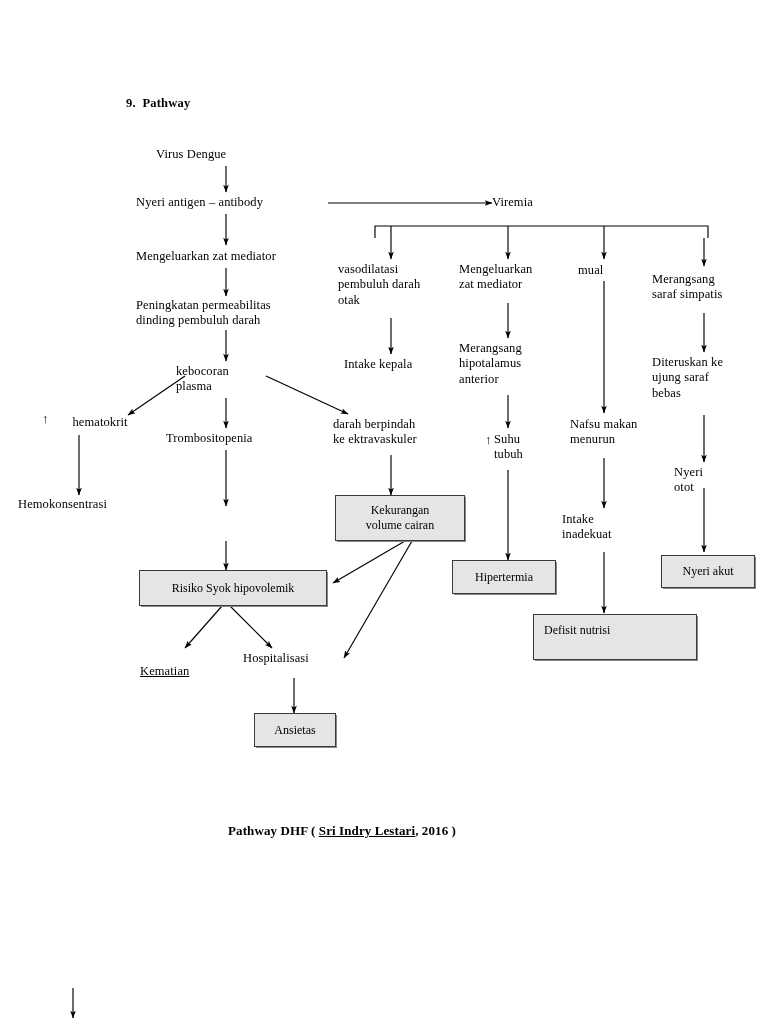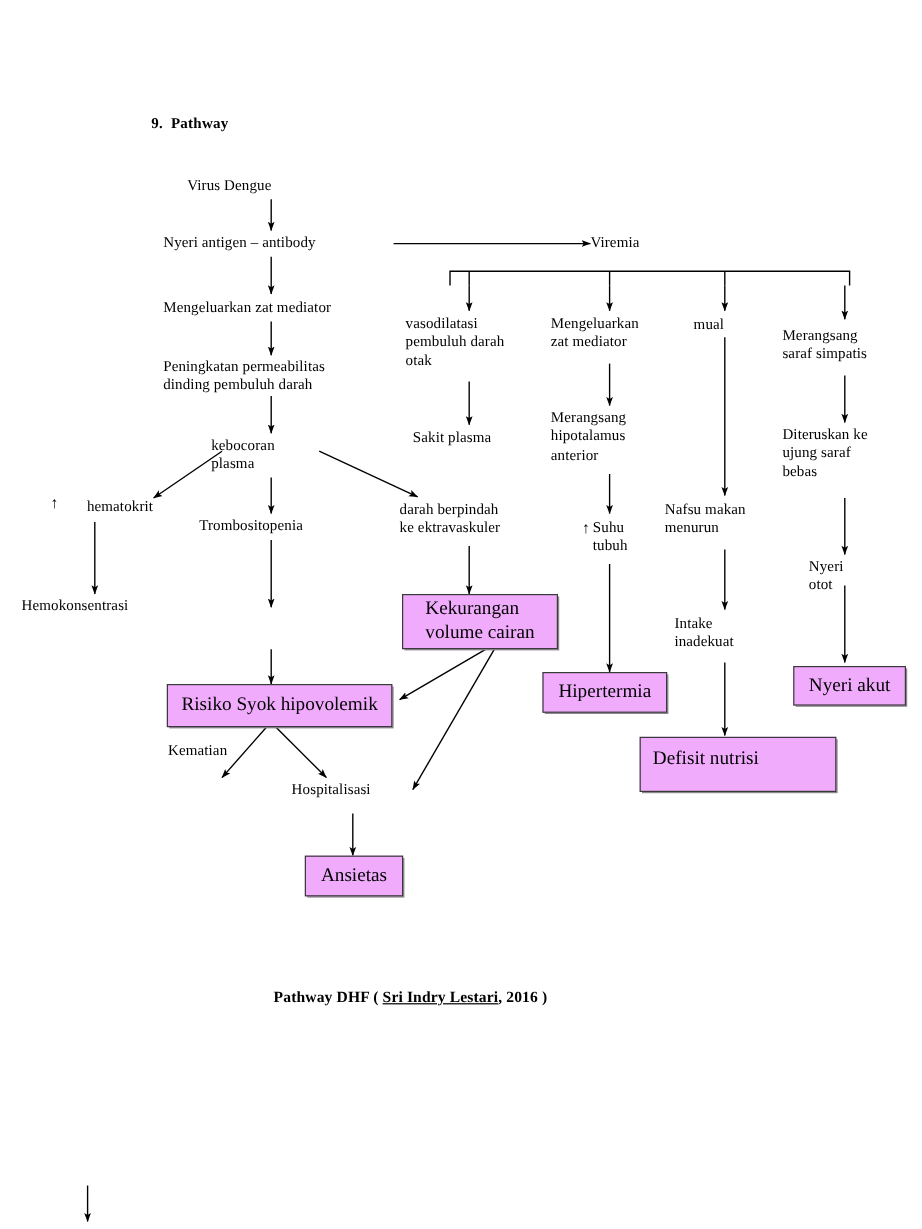--- a/index.html
+++ b/index.html
@@ -34,28 +34,28 @@
     text-align: left;
     line-height: 1.22;
     white-space: pre-line;
     font-size: 12.5px;
     letter-spacing: 0.1px;
   }
   .boxed {
     position: absolute;
     border: 1px solid #3a3a3a;
     box-shadow: 1.5px 1.5px 0 -0.5px #888;
-    background: #f0abfc;
+    background: #e5e5e5;
     display: flex;
     align-items: center;
     justify-content: center;
-    text-align: left;
+    text-align: center;
     line-height: 1.22;
     white-space: pre-line;
-    font-size: 16px;
+    font-size: 12px;
     box-sizing: border-box;
   }
   .boxed.left-align {
     justify-content: flex-start;
     padding-left: 10px;
     align-items: flex-start;
     padding-top: 8px;
   }
   #section-title {
     position: absolute;
@@ -185,52 +185,52 @@
 
   <div class="node" style="left:166px; top:431px; width:120px;">Trombositopenia</div>
 
   <div class="node" style="left:333px; top:417px; width:116px;">darah berpindah
 ke ektravaskuler</div>
 
   <div class="node" style="left:338px; top:262px; width:106px;">vasodilatasi
 pembuluh darah
 otak</div>
 
-  <div class="node" style="left:344px; top:357px; width:94px;">Sakit plasma</div>
+  <div class="node" style="left:344px; top:357px; width:94px;">Intake kepala</div>
 
   <div class="node" style="left:459px; top:262px; width:98px;">Mengeluarkan
 zat mediator</div>
 
   <div class="node" style="left:459px; top:341px; width:98px;">Merangsang
 hipotalamus
 anterior</div>
 
   <div class="uparrow" style="left:485px; top:433px;">↑</div>
   <div class="node" style="left:494px; top:432px; width:60px; text-align:left;">Suhu
 tubuh</div>
 
   <div class="node" style="left:578px; top:263px; width:52px;">mual</div>
 
-  <div class="node" style="left:554px; top:417px; width:100px;">Nafsu makan
+  <div class="node" style="left:570px; top:417px; width:100px;">Nafsu makan
 menurun</div>
 
   <div class="node" style="left:562px; top:512px; width:84px;">Intake
 inadekuat</div>
 
   <div class="node" style="left:652px; top:272px; width:104px;">Merangsang
 saraf simpatis</div>
 
   <div class="node" style="left:652px; top:355px; width:104px;">Diteruskan ke
 ujung saraf
 bebas</div>
 
   <div class="node" style="left:674px; top:465px; width:60px;">Nyeri
 otot</div>
 
-  <div class="node" style="left:140px; top:618px; width:90px;">Kematian</div>
+  <div class="node" style="left:140px; top:664px; width:90px;text-decoration:underline;">Kematian</div>
 
   <div class="node" style="left:243px; top:651px; width:102px;">Hospitalisasi</div>
 
 
   <div class="boxed" style="left:335px; top:495px; width:130px; height:46px;">Kekurangan
 volume cairan</div>
 
   <div class="boxed" style="left:139px; top:570px; width:188px; height:36px;">Risiko Syok hipovolemik</div>
 
   <div class="boxed" style="left:452px; top:560px; width:104px; height:34px;">Hipertermia</div>

